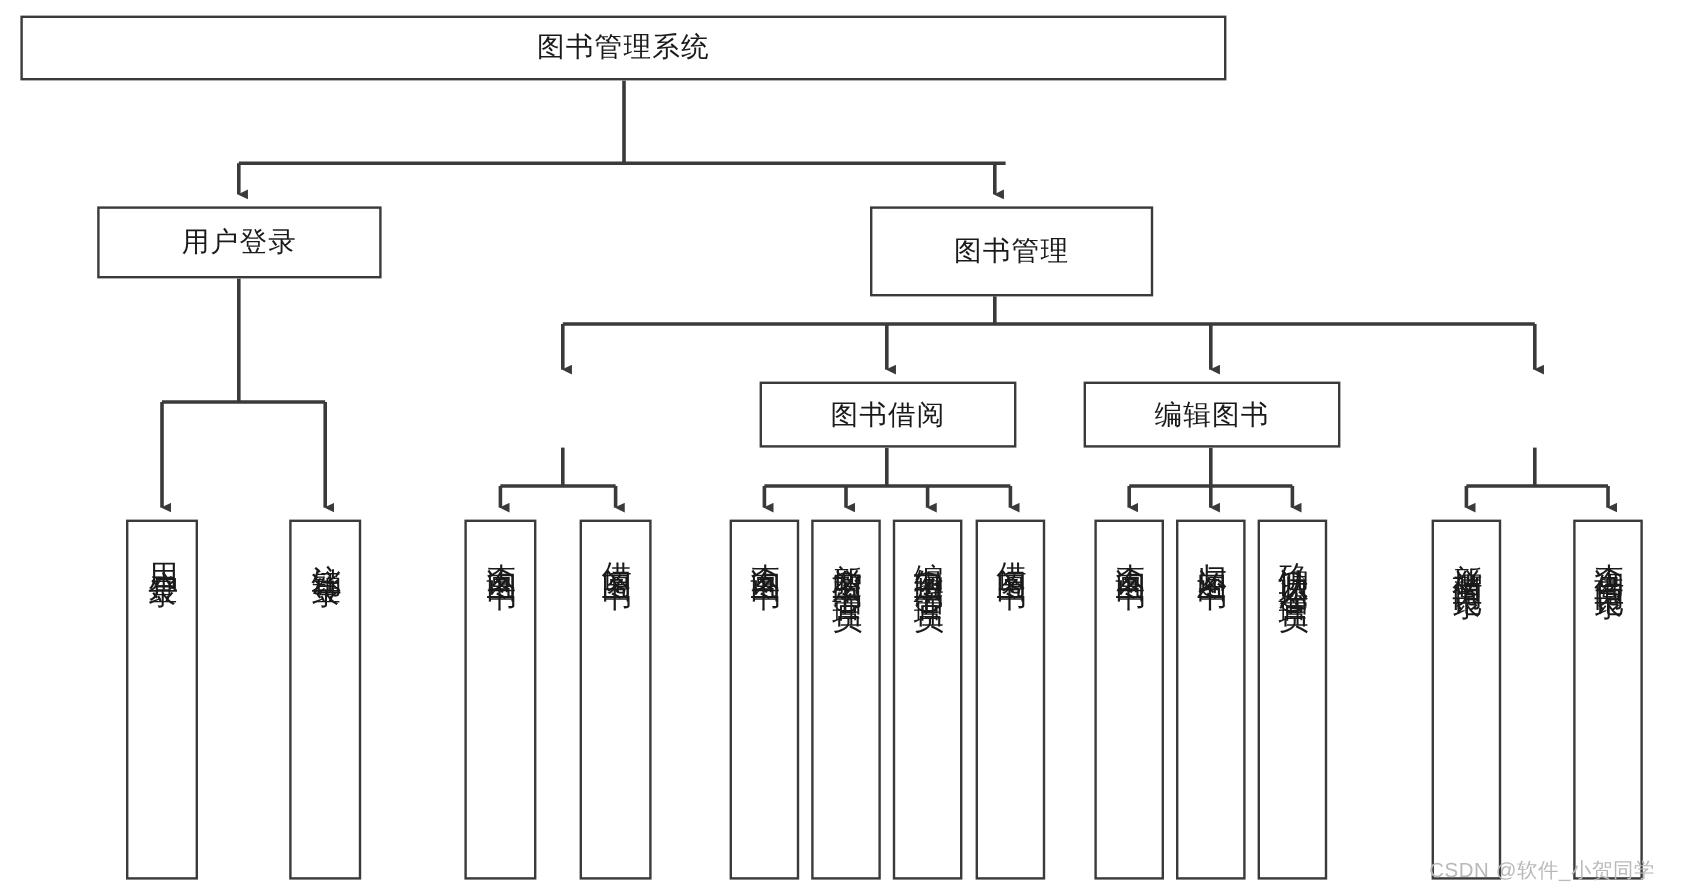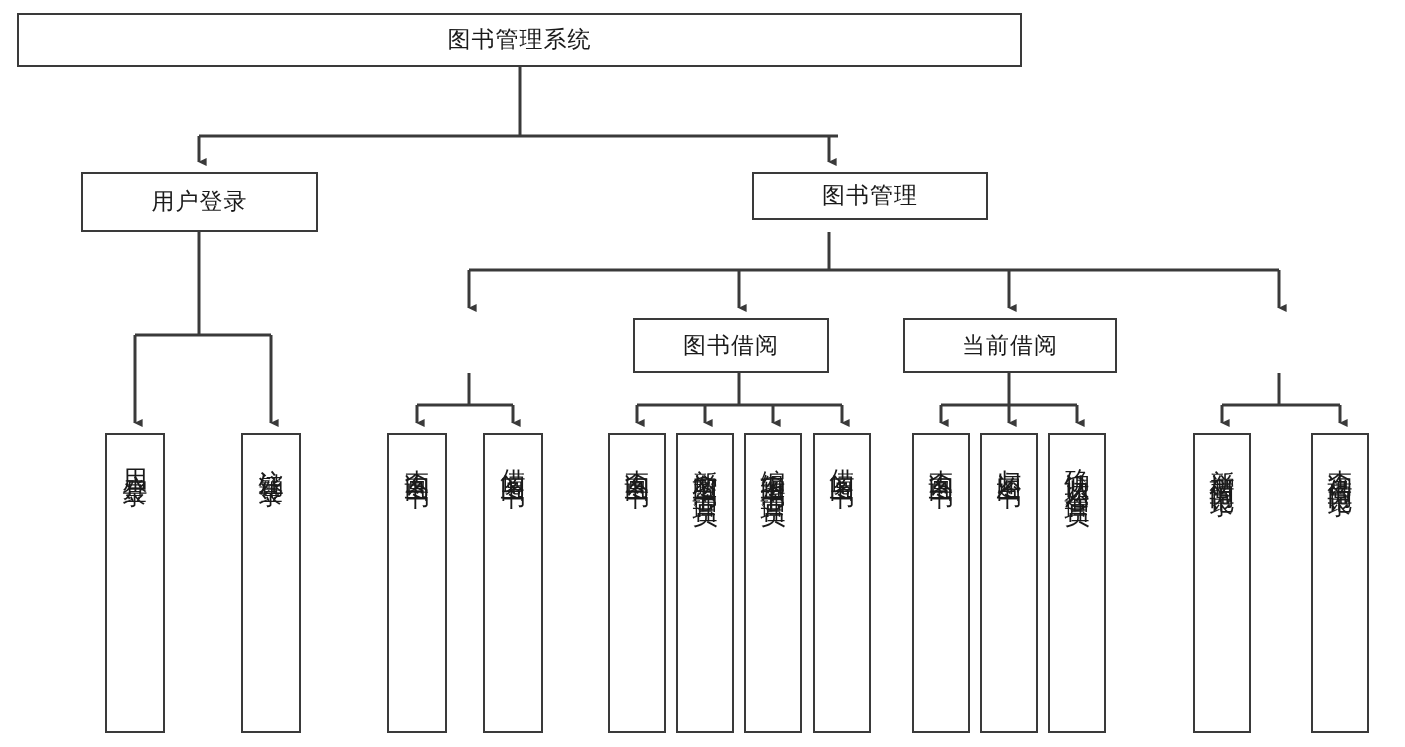--- a/index.html
+++ b/index.html
@@ -129,29 +129,29 @@
     </g>
   </svg>
 
   <div class="node horizontal node-root" style="left:17px; top:13px; width:1005px; height:54px;">
     <span class="node-label">图书管理系统</span>
   </div>
 
   <div class="node horizontal" style="left:81px; top:172px; width:237px; height:60px;">
     <span class="node-label">用户登录</span>
   </div>
-  <div class="node horizontal" style="left:752px; top:172px; width:236px; height:48px;">
+  <div class="node horizontal" style="left:725px; top:172px; width:236px; height:75px;">
     <span class="node-label">图书管理</span>
   </div>
 
-  <div class="node horizontal" style="left:633px; top:318px; width:196px; height:55px;">
+  <div class="node horizontal" style="left:633px; top:318px; width:214px; height:55px;">
     <span class="node-label">图书借阅</span>
   </div>
   <div class="node horizontal" style="left:903px; top:318px; width:214px; height:55px;">
-    <span class="node-label">当前借阅</span>
+    <span class="node-label">编辑图书</span>
   </div>
 
   <div class="node vertical" style="left:105px; top:433px; width:60px; height:300px;">
     <span class="node-label">用户登录</span>
   </div>
   <div class="node vertical" style="left:241px; top:433px; width:60px; height:300px;">
     <span class="node-label">注销登录</span>
   </div>
 
   <div class="node vertical" style="left:387px; top:433px; width:60px; height:300px;">
@@ -184,14 +184,15 @@
     <span class="node-label">确认归还（管理员）</span>
   </div>
 
   <div class="node vertical" style="left:1193px; top:433px; width:58px; height:300px;">
     <span class="node-label">新增借阅记录</span>
   </div>
   <div class="node vertical" style="left:1311px; top:433px; width:58px; height:300px;">
     <span class="node-label">查询借阅记录</span>
   </div>
 
+  <div class="watermark">CSDN @软件_小贺同学</div>
 
 </div>
 
 </body></html>

